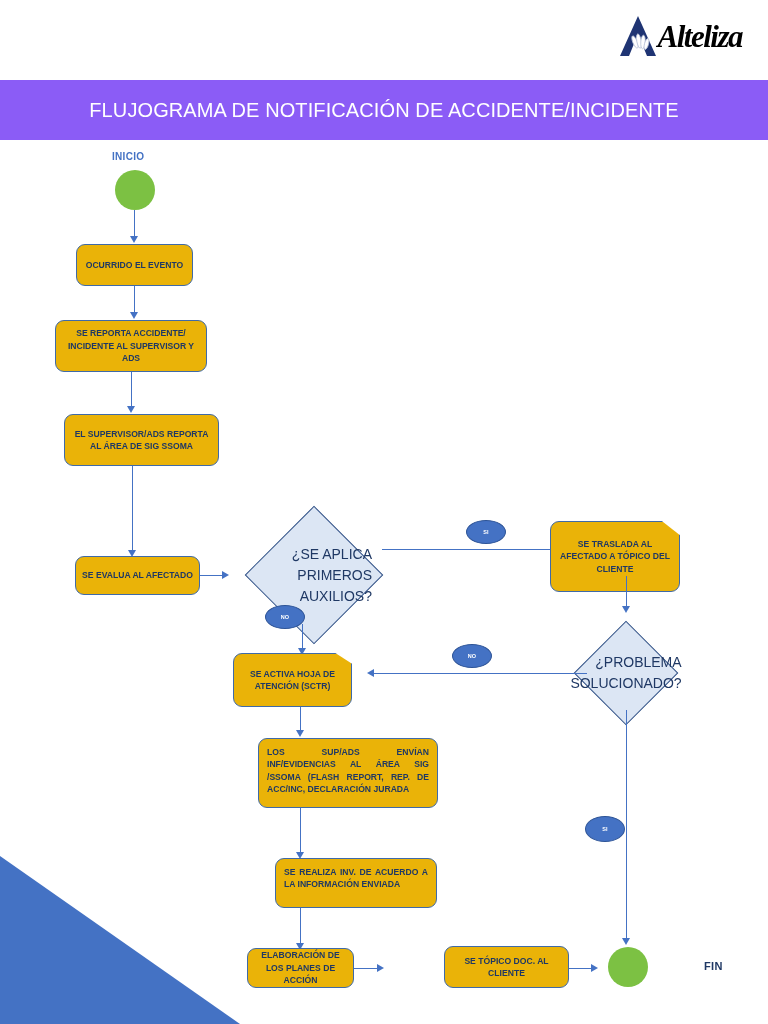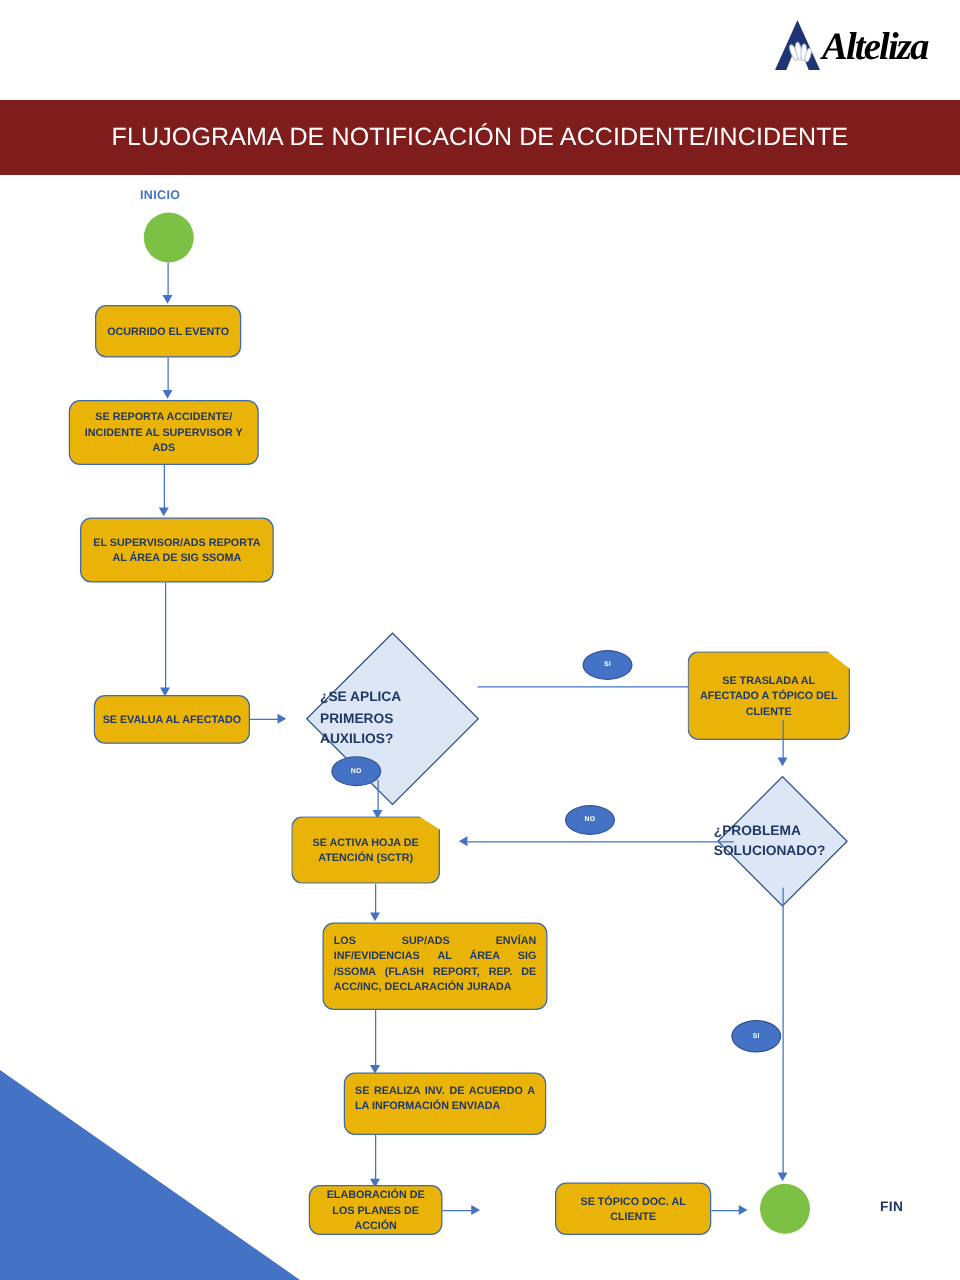--- a/index.html
+++ b/index.html
@@ -39,21 +39,21 @@
     font-weight: bold;
     font-style: italic;
     letter-spacing: -1.5px;
     color: #000000;
     line-height: 1;
   }
   #title-banner {
     position: absolute;
     left: 0; top: 80px;
     width: 768px; height: 60px;
-    background: #7f1d1d;
+    background: #8b5cf6;
     display: flex;
     align-items: center;
     justify-content: center;
   }
   #title-banner .title-text {
     color: #ffffff;
     font-size: 20px;
     font-family: "Liberation Sans", sans-serif;
     letter-spacing: 0.1px;
     white-space: nowrap;
@@ -111,24 +111,24 @@
     background: #dce6f4;
     border: 1.3px solid #2f4f84;
     transform: rotate(45deg);
     box-sizing: border-box;
   }
   .diamond-label {
     position: absolute;
     display: flex;
     align-items: center;
     justify-content: center;
-    text-align: left;
+    text-align: right;
     color: #1f3864;
-    font-size: 11px;
-    font-weight: bold;
+    font-size: 14px;
+    font-weight: normal;
     line-height: 1.5;
     pointer-events: none;
   }
 
   .terminator {
     position: absolute;
     border-radius: 50%;
     background: #7cc143;
   }
   .term-label {

